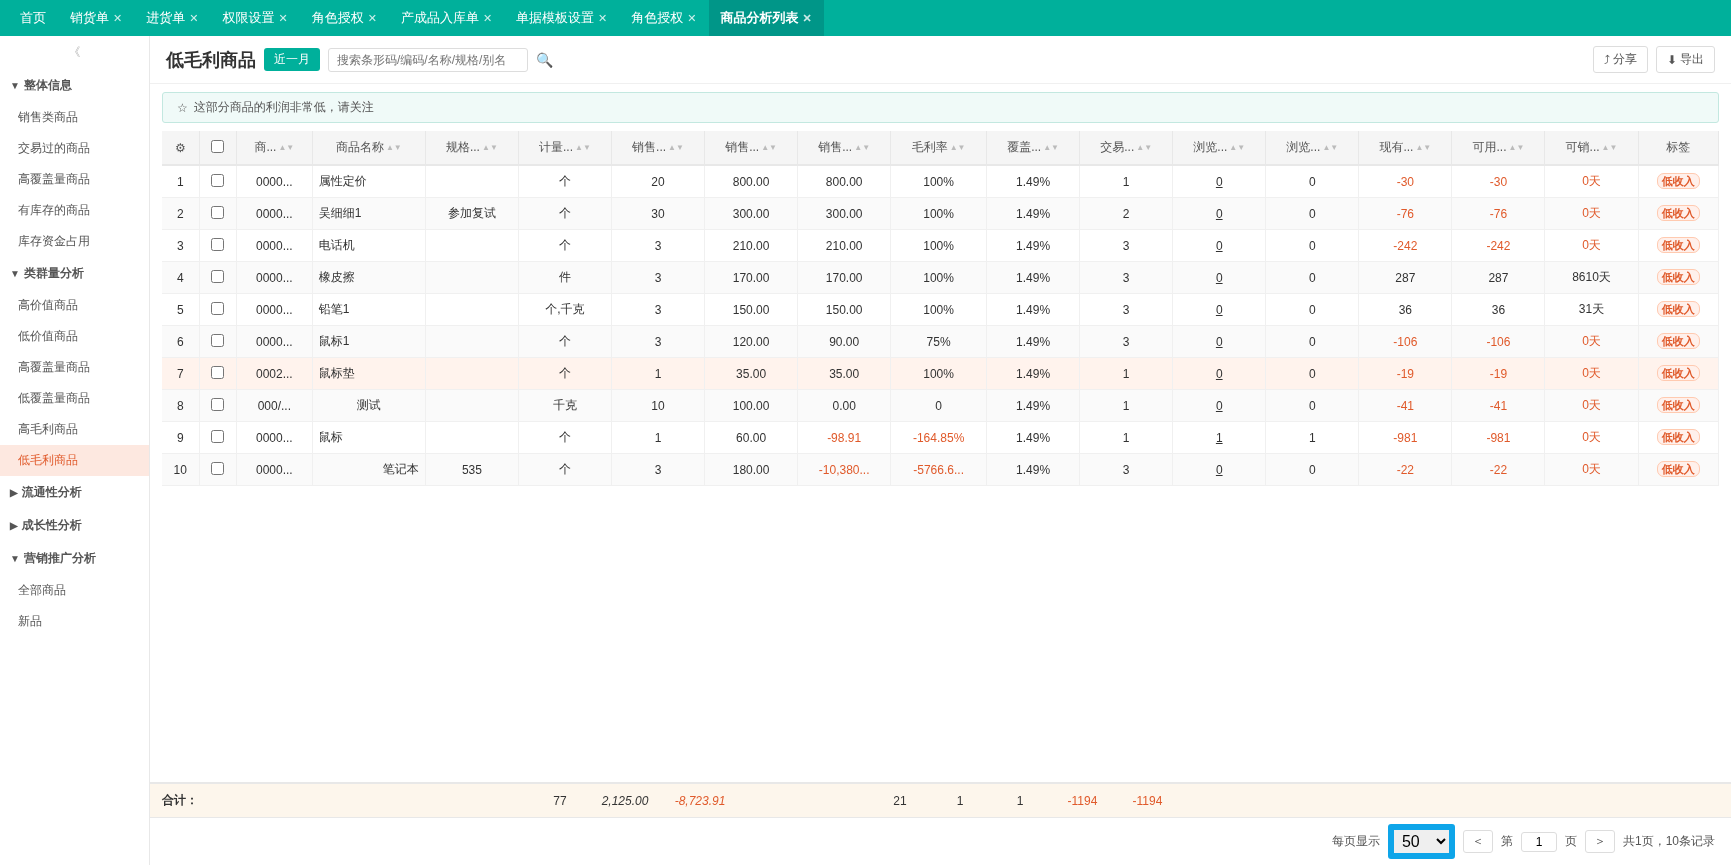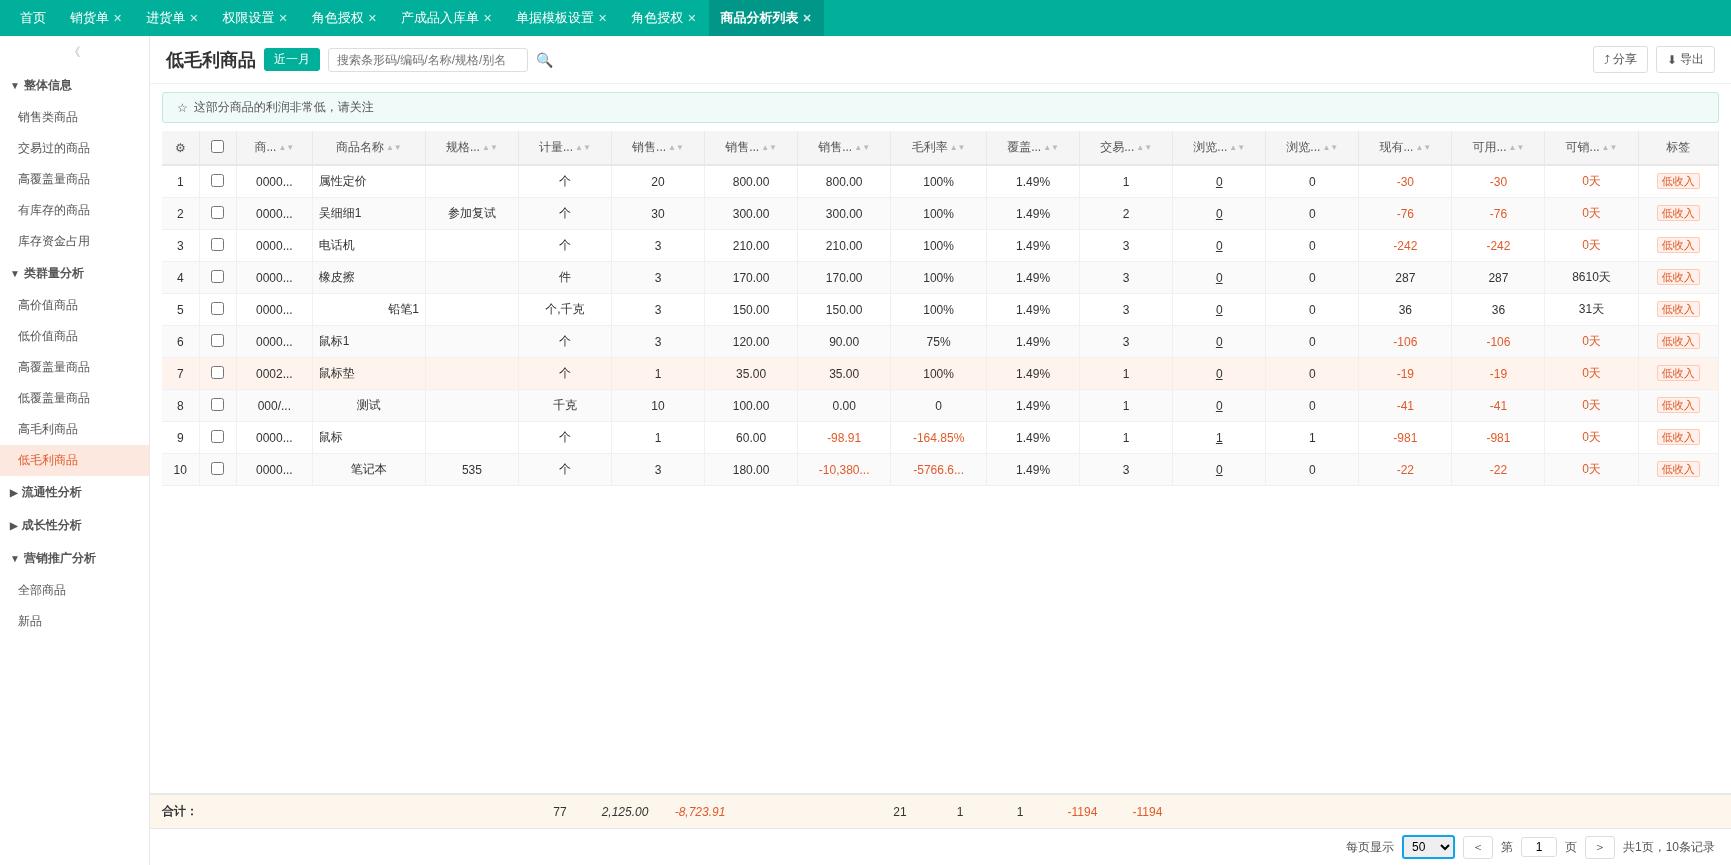--- a/index.html
+++ b/index.html
@@ -187,23 +187,24 @@
       padding: 7px 6px;
       text-align: center;
       white-space: nowrap;
       border-right: 1px solid #f0f0f0;
     }
     .text-red { color: #e05a2b; }
     .tag-badge {
       background: #fff0eb;
       color: #e05a2b;
       border: 1px solid #ffcab0;
-      border-radius: 2px;
+      border-radius: 7px;
       padding: 1px 4px;
       font-size: 11px;
+      font-weight: bold;
     }
     .link-underline {
       text-decoration: underline;
       color: #333;
       cursor: pointer;
     }
 
     
     .table-footer {
       background: #fdf6ec;
@@ -225,24 +226,24 @@
       align-items: center;
       justify-content: flex-end;
       padding: 6px 16px;
       border-top: 1px solid #e8e8e8;
       background: #fff;
       gap: 8px;
       font-size: 12px;
       color: #555;
     }
     .pagination-bar select {
-      border: 2px solid #0ea5e9;
+      border: 6px solid #0ea5e9;
       border-radius: 3px;
       padding: 2px 4px;
-      font-size: 12px;
+      font-size: 16px;
     }
     .page-btn {
       background: none;
       border: 1px solid #ddd;
       border-radius: 3px;
       padding: 2px 8px;
       cursor: pointer;
       color: #555;
       font-size: 12px;
     }
@@ -468,21 +469,21 @@
       <td>0</td>
       <td style="">287</td>
       <td style="">287</td>
       <td style="">8610天</td>
       <td><span class="tag-badge">低收入</span></td>
     </tr>
             <tr>
       <td>5</td>
       <td><input type="checkbox" style=""></td>
       <td>0000...</td>
-      <td style="text-align:right">铅笔1</td>
+      <td style="text-align:left">铅笔1</td>
       <td></td>
       <td>个,千克</td>
       <td>3</td>
       <td>150.00</td>
       <td style="">150.00</td>
       <td style="">100%</td>
       <td>1.49%</td>
       <td>3</td>
       <td><span class="link-underline">0</span></td>
       <td>0</td>
@@ -568,21 +569,21 @@
       <td>1</td>
       <td style="color:#e05a2b">-981</td>
       <td style="color:#e05a2b">-981</td>
       <td style="color:#e05a2b">0天</td>
       <td><span class="tag-badge">低收入</span></td>
     </tr>
             <tr>
       <td>10</td>
       <td><input type="checkbox" style=""></td>
       <td>0000...</td>
-      <td style="text-align:center">笔记本</td>
+      <td style="text-align:right">笔记本</td>
       <td>535</td>
       <td>个</td>
       <td>3</td>
       <td>180.00</td>
       <td style="color:#e05a2b">-10,380...</td>
       <td style="color:#e05a2b">-5766.6...</td>
       <td>1.49%</td>
       <td>3</td>
       <td><span class="link-underline">0</span></td>
       <td>0</td>

